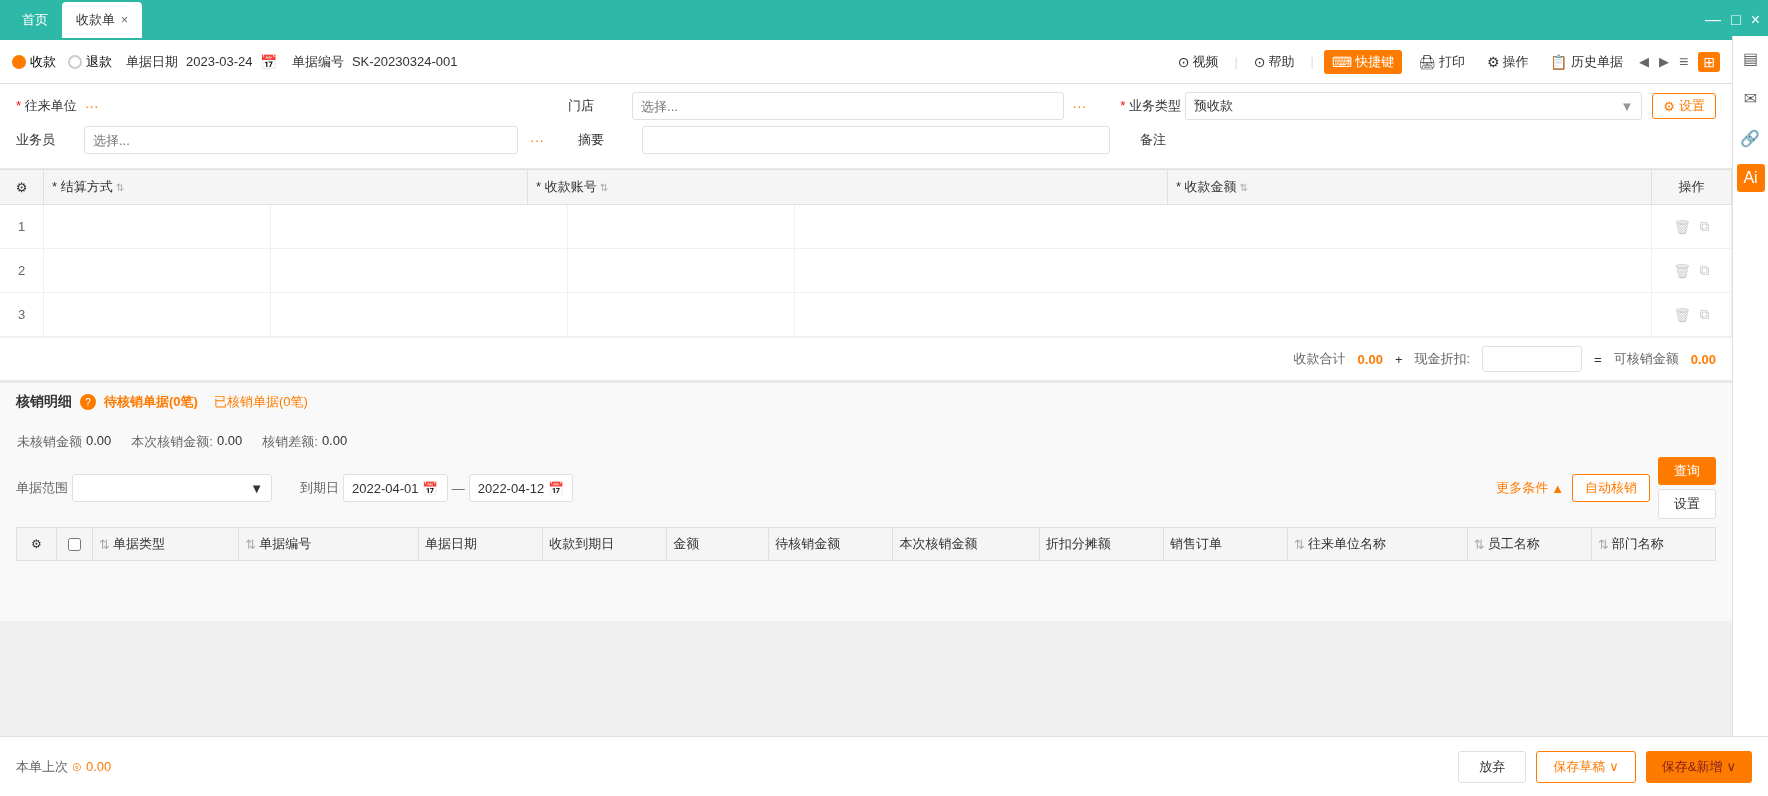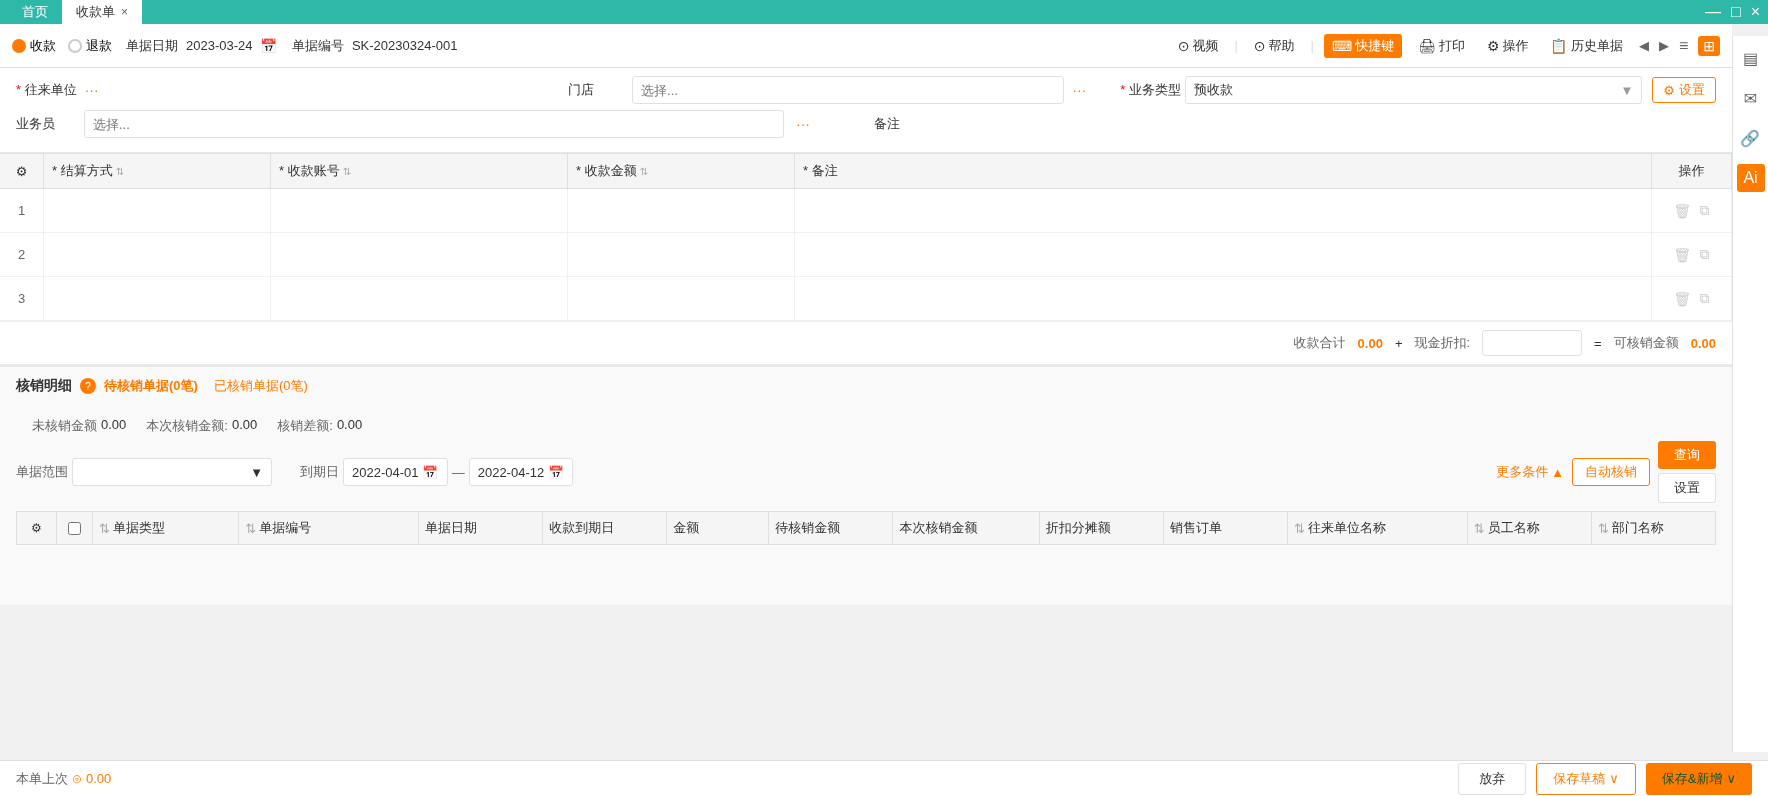--- a/index.html
+++ b/index.html
@@ -1,21 +1,21 @@
 <!DOCTYPE html>
 <html><head>
   <meta charset="utf-8">
   <style>
     * { box-sizing: border-box; margin: 0; padding: 0; font-family: 'Microsoft YaHei', Arial, sans-serif; font-size: 13px; }
     body { background: #f0f0f0; width: 1768px; height: 796px; overflow: hidden; }
 
     
     .tab-bar {
       display: flex; align-items: center;
-      background: #2db8a8; height: 24px; padding: 0 8px;
+      background: #2db8a8; height: 40px; padding: 0 8px;
       position: relative;
     }
     .tab-item {
       display: flex; align-items: center; padding: 0 14px; height: 36px;
       cursor: pointer; color: #fff; font-size: 13px; gap: 6px;
     }
     .tab-item.home { background: transparent; }
     .tab-item.active { background: #fff; color: #333; border-radius: 4px 4px 0 0; }
     .tab-close { color: #666; cursor: pointer; font-size: 12px; }
     .tab-bar-right { margin-left: auto; display: flex; gap: 10px; }
@@ -120,21 +120,21 @@
     .verify-section {
       background: #f9f9f9; padding: 10px 16px; border-top: 3px solid #e8e8e8;
     }
     .verify-title { display: flex; align-items: center; gap: 8px; margin-bottom: 22px; }
     .verify-title h3 { font-size: 14px; font-weight: bold; color: #333; }
     .verify-tabs { display: flex; gap: 16px; align-items: center; }
     .verify-tab { color: #ff7b00; cursor: pointer; font-size: 13px; }
     .verify-tab.active { font-weight: bold; }
     .info-circle { width: 16px; height: 16px; border-radius: 50%; background: #ff7b00; color: #fff; font-size: 10px; display: inline-flex; align-items: center; justify-content: center; cursor: pointer; }
 
-    .verify-stats { display: flex; align-items: flex-end; gap: 20px; margin: 6px 16px; font-size: 13px; }
+    .verify-stats { display: flex; align-items: flex-end; gap: 20px; margin: 6px 1px; font-size: 13px; }
     .stat-item { display: flex; gap: 4px; }
     .stat-label { color: #666; }
     .stat-val { color: #333; }
 
     .verify-filter-row {
       display: flex; align-items: center; justify-content: space-between; margin-bottom: 8px;
     }
     .filter-left { display: flex; align-items: center; gap: 28px; }
     .filter-right { display: flex; align-items: center; gap: 8px; }
     .filter-more { color: #ff7b00; cursor: pointer; display: flex; align-items: center; gap: 3px; }
@@ -174,36 +174,36 @@
     }
     .vth {
       display: flex; align-items: center; padding: 0 6px; color: #333; font-weight: 500;
       border-right: 1px solid #e0e0e0; height: 100%; font-size: 12px;
     }
 
     
     .bottom-bar {
       position: fixed; bottom: 0; left: 0; right: 0;
       background: #fff; border-top: 1px solid #e0e0e0;
-      height: 36px; display: flex; align-items: center; padding: 0 16px; gap: 12px;
+      height: 60px; display: flex; align-items: center; padding: 0 16px; gap: 12px;
     }
     .bottom-stat { display: flex; gap: 4px; align-items: center; }
     .bottom-stat-label { color: #666; }
     .bottom-stat-val { color: #ff7b00; }
     .bottom-right { margin-left: auto; display: flex; gap: 10px; }
     .btn-abandon {
       background: #fff; border: 1px solid #e0e0e0; color: #333; border-radius: 3px;
       padding: 6px 20px; cursor: pointer; font-size: 13px;
     }
     .btn-save-draft {
       background: #fff; border: 1px solid #ff7b00; color: #ff7b00; border-radius: 3px;
       padding: 6px 16px; cursor: pointer; font-size: 13px; display: flex; align-items: center; gap: 4px;
     }
     .btn-save-new {
-      background: #ff7b00; border: none; color: #14532d; border-radius: 3px;
+      background: #ff7b00; border: none; color: #7f1d1d; border-radius: 3px;
       padding: 6px 16px; cursor: pointer; font-size: 13px; display: flex; align-items: center; gap: 4px;
     }
 
     
     .right-panel {
       position: fixed; right: 0; top: 36px; bottom: 44px;
       width: 36px; background: #fff; border-left: 1px solid #e0e0e0;
       display: flex; flex-direction: column; align-items: center; padding: 8px 0; gap: 12px;
     }
     .rp-icon { color: #666; cursor: pointer; font-size: 16px; width: 28px; height: 28px; display: flex; align-items: center; justify-content: center; }
@@ -320,20 +320,24 @@
     </div>
     <div class="form-row">
 
       <div class="form-field" style="flex:2.5;gap:8px;">
         <span class="form-label">业务员</span>
         <input class="form-input" style="color: rgb(153, 153, 153);" placeholder="选择...">
         <span class="more-btn">···</span>
       </div>
       <div style="width:30px"></div>
 
+      <div class="form-field" style="flex:2.5;gap:4px;">
+        <span class="form-label">摘要</span>
+        <input class="form-input" style="">
+      </div>
       <div style="width:30px"></div>
 
       <div class="form-field" style="flex:2.5;gap:4px;">
         <span class="form-label">备注</span>
       </div>
       <div style="width:44px"></div>
     </div>
   </div>
 
   <div class="table-area">
@@ -343,23 +347,20 @@
         <span>* 结算方式</span>
         <span class="sort">⇅</span>
       </div>
       <div class="th th-account">
         <span>* 收款账号</span>
         <span class="sort">⇅</span>
       </div>
       <div class="th th-amount">
         <span>* 收款金额</span>
         <span class="sort">⇅</span>
-      </div>
-      <div class="th th-remark">
-        <span>* 备注</span>
       </div>
       <div class="th th-op">操作</div>
     </div>
 
     <div class="table-row-data">
       <div class="td td-num">
           <span>1</span>
         </div>
       <div class="td td-jiesuan">
           <input class="td-input" style="">

